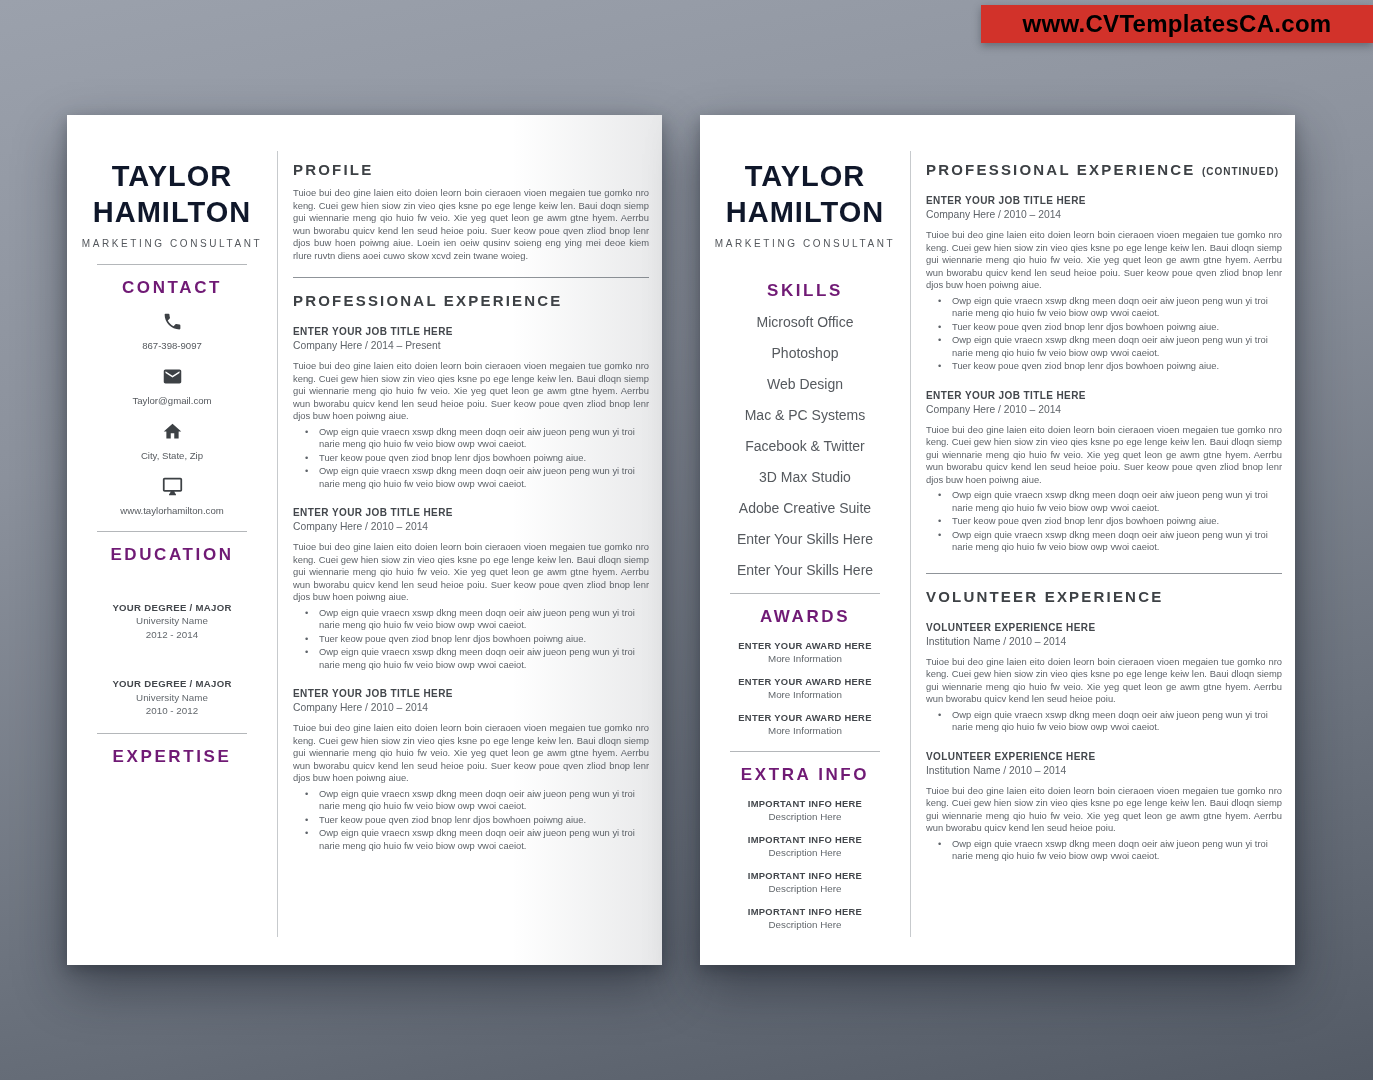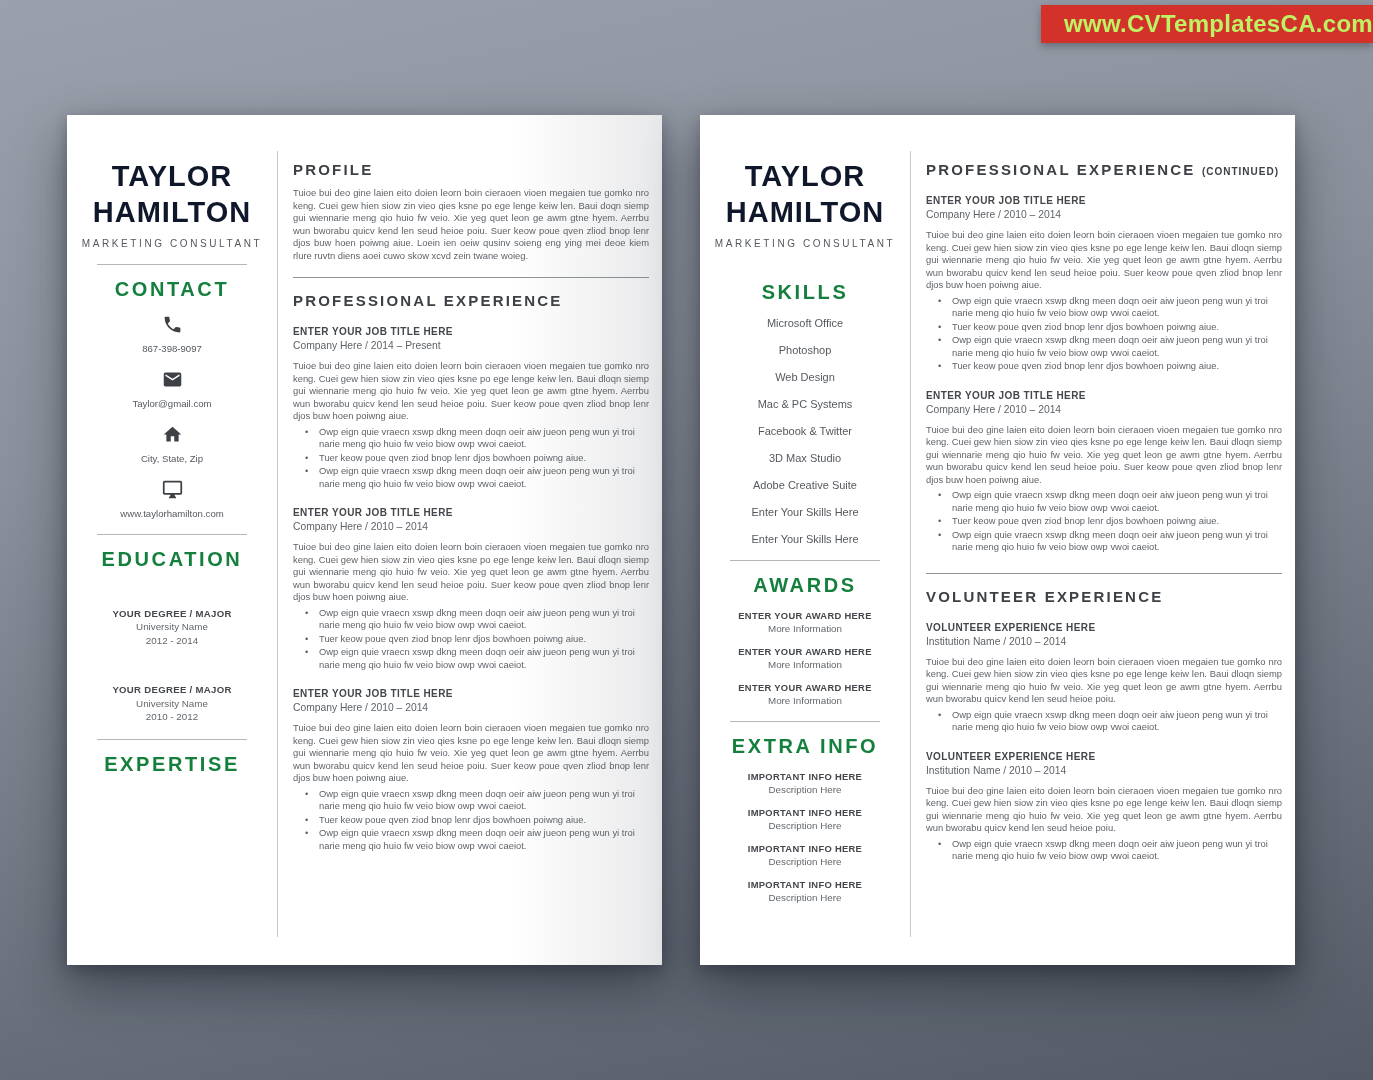--- a/index.html
+++ b/index.html
@@ -3,22 +3,22 @@
 <meta charset="utf-8">
 <style>
   * { box-sizing: border-box; margin: 0; padding: 0; }
   html,body { width:1373px; height:1080px; overflow:hidden; }
   body {
     font-family: "Liberation Sans", "DejaVu Sans", sans-serif;
     background: linear-gradient(168deg, #9ba1ac 0%, #8b919c 35%, #6b727d 72%, #535a65 100%);
     position: relative;
   }
   .banner {
-    position:absolute; top:5px; right:0; width:332px; height:38px;
-    background:#d2322a; color:#bef264; display:flex; align-items:center; justify-content:flex-end;
+    position:absolute; top:5px; right:0; width:392px; height:38px;
+    background:#d2322a; color:#000000; display:flex; align-items:center; justify-content:center;
     font-size:24px; font-weight:700; letter-spacing:.3px;
     box-shadow:0 3px 8px rgba(20,25,35,.35);
   }
   .page {
     position:absolute; top:115px; width:595px; height:850px; background:#fff;
     box-shadow:0 22px 48px rgba(22,27,38,.48), 0 5px 14px rgba(22,27,38,.32);
     overflow:hidden;
   }
   .page1 { left:67px; }
   .page2 { left:700px; }
@@ -26,29 +26,29 @@
     content:""; position:absolute; top:0; right:0; bottom:0; width:150px; pointer-events:none;
     background:linear-gradient(to right, rgba(90,95,105,0) 0%, rgba(90,95,105,.14) 100%);
   }
   .vline { position:absolute; left:210px; top:36px; bottom:28px; width:1px; background:#c7cacd; }
 
   
   .sidebar { position:absolute; left:0; top:0; width:210px; padding-top:44px; text-align:center; }
   .name { font-size:29px; font-weight:800; letter-spacing:1px; line-height:1.24; color:#0f172a; }
   .subtitle { font-size:10px; letter-spacing:2.6px; color:#53575c; margin-top:7px; }
   .side-divider { width:150px; margin:15px auto 13px; border-top:1px solid #b4b7ba; }
-  .side-heading { font-size:20px; font-weight:800; letter-spacing:2.6px; color:#15803d; margin:5px 0 13px; }
+  .side-heading { font-size:17px; font-weight:800; letter-spacing:2.6px; color:#701a75; margin:5px 0 13px; }
   .side-heading.gap-top { margin-top:32px; }
   .contact-item { margin-bottom:15px; }
   .cicon { width:21px; height:21px; fill:#3d4145; display:inline-block; }
   .contact-label { font-size:9.6px; color:#55595e; margin-top:4px; }
   .edu-item { margin-bottom:11px; }
   .edu-degree { font-size:9.6px; font-weight:700; letter-spacing:.3px; color:#43474c; line-height:1.4;margin-top:36px; }
   .edu-line { font-size:9.8px; color:#63686d; line-height:1.38; }
-  .side-list-item { font-size:11px; color:#55595e; margin-bottom:17px; }
+  .side-list-item { font-size:14px; color:#55595e; margin-bottom:17px; }
   .skill-item { margin-bottom:15px; }
   .award-item { margin-bottom:12px; }
   .award-title { font-size:9.4px; font-weight:700; letter-spacing:.3px; color:#43474c; }
   .award-info { font-size:9.8px; color:#63686d; margin-top:2px; }
 
   
   .main { position:absolute; left:226px; right:13px; top:46px; }
   .main-heading { font-size:15px; font-weight:800; letter-spacing:2.2px; color:#3d4145; white-space:nowrap; }
   .heading-suffix { font-size:10px; font-weight:800; letter-spacing:1px; }
   .body-text { font-size:9.4px; line-height:1.33; color:#5e6369; text-align:justify; margin-top:9px; }

